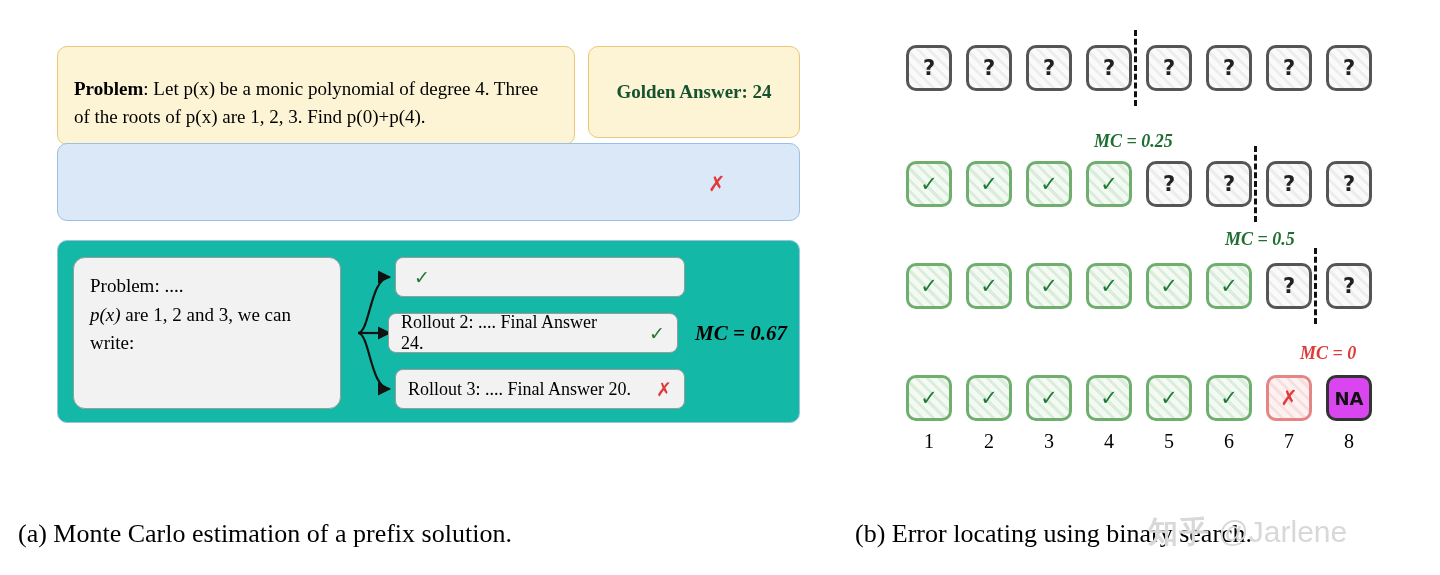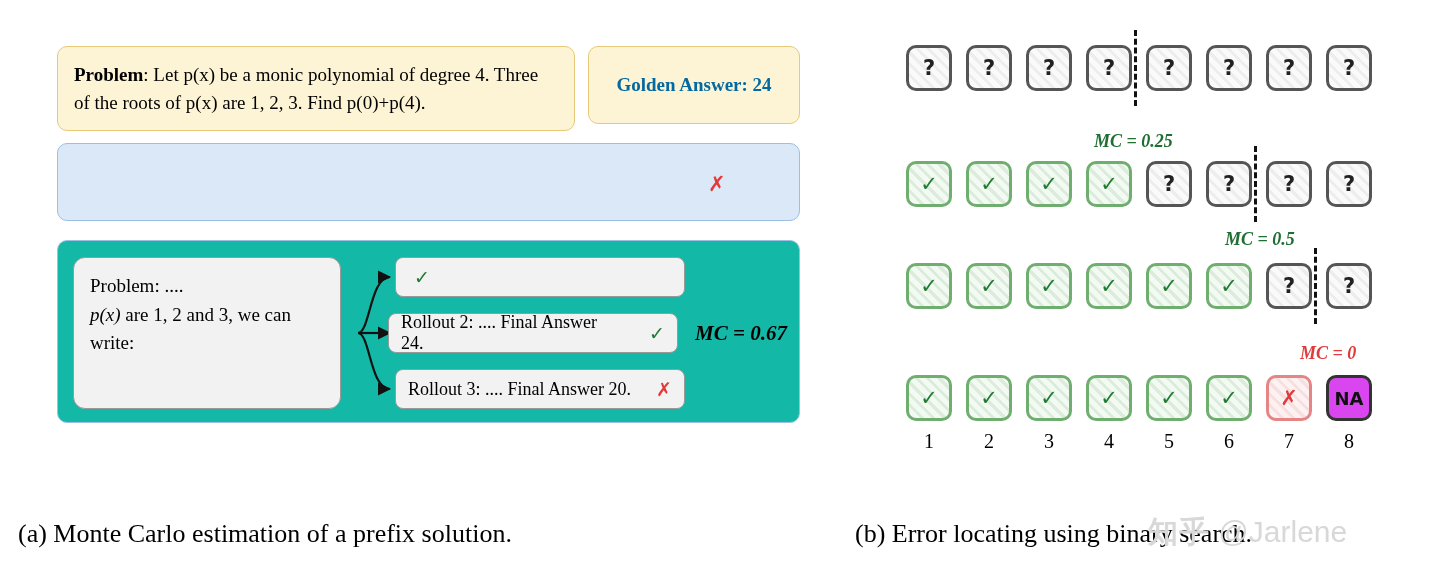--- a/index.html
+++ b/index.html
@@ -28,38 +28,38 @@
 
   
   .problem-box {
     position: absolute;
     left: 57px; top: 46px;
     width: 518px;
     box-sizing: border-box;
     background: #fdf3d5;
     border: 1.5px solid #e8c97a;
     border-radius: 10px;
-    padding: 14px 16px 14px 16px;
+    padding: 28px 16px 14px 16px;
     font-size: 19px;
     line-height: 1.45;
     color: #000;
   }
   .golden-box {
     position: absolute;
     left: 588px; top: 46px;
     width: 212px;
     box-sizing: border-box;
     background: #fdf3d5;
     border: 1.5px solid #e8c97a;
     border-radius: 10px;
-    padding: 27px 10px;
+    padding: 34px 10px;
     text-align: center;
     font-size: 19px;
     font-weight: bold;
-    color: #0369a1;
+    color: #14532d;
   }
   .bold { font-weight: bold; }
 
   .solution-outer {
     position: absolute;
     left: 57px; top: 143px;
     width: 743px; height: 78px;
     box-sizing: border-box;
     background: #dbe8f7;
     border: 1.5px solid #9cc0e4;

